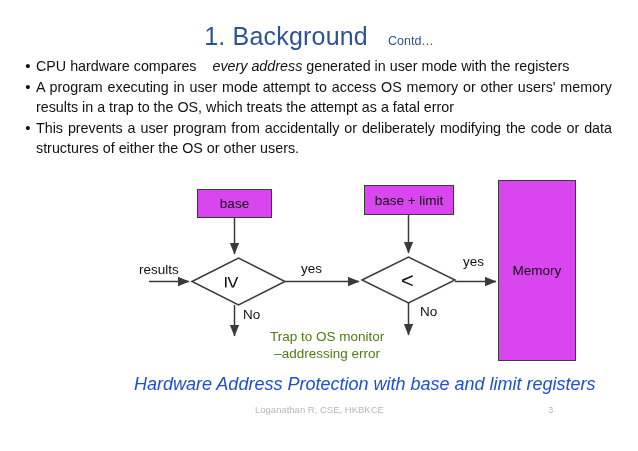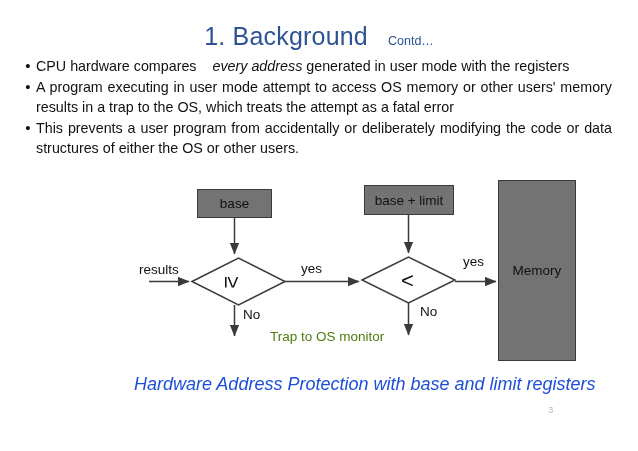--- a/index.html
+++ b/index.html
@@ -74,21 +74,21 @@
     position: absolute;
     left: 0;
     top: 0;
     width: 638px;
     height: 451px;
     pointer-events: none;
   }
   .dbox {
     position: absolute;
     border: 1.4px solid #3a3a3a;
-    background: #737373;
+    background: #d946ef;
     box-sizing: border-box;
     display: flex;
     align-items: center;
     justify-content: center;
     font-family: "Liberation Sans", sans-serif;
     font-size: 13.5px;
     color: #111111;
   }
   .dlabel {
     position: absolute;
@@ -220,19 +220,21 @@
   <div class="dlabel" style="left:301px; top:261px;">yes</div>
 
   <div class="dlabel" style="left:463px; top:254px;">yes</div>
 
   <div class="dlabel" style="left:243px; top:307px;">No</div>
 
   <div class="dlabel" style="left:420px; top:304px;">No</div>
 
   <div class="dtrap" style="left:270px; top:328px; text-align:center;">
     <div>Trap to OS monitor</div>
+    <div>–addressing error</div>
   </div>
 
   <div class="dcaption" style="left:134px; top:374px;">Hardware Address Protection with base and limit registers</div>
 
+  <div id="footer-name">Loganathan R, CSE, HKBKCE</div>
   <div id="footer-page">3</div>
 
 </div>
 
 </body></html>

